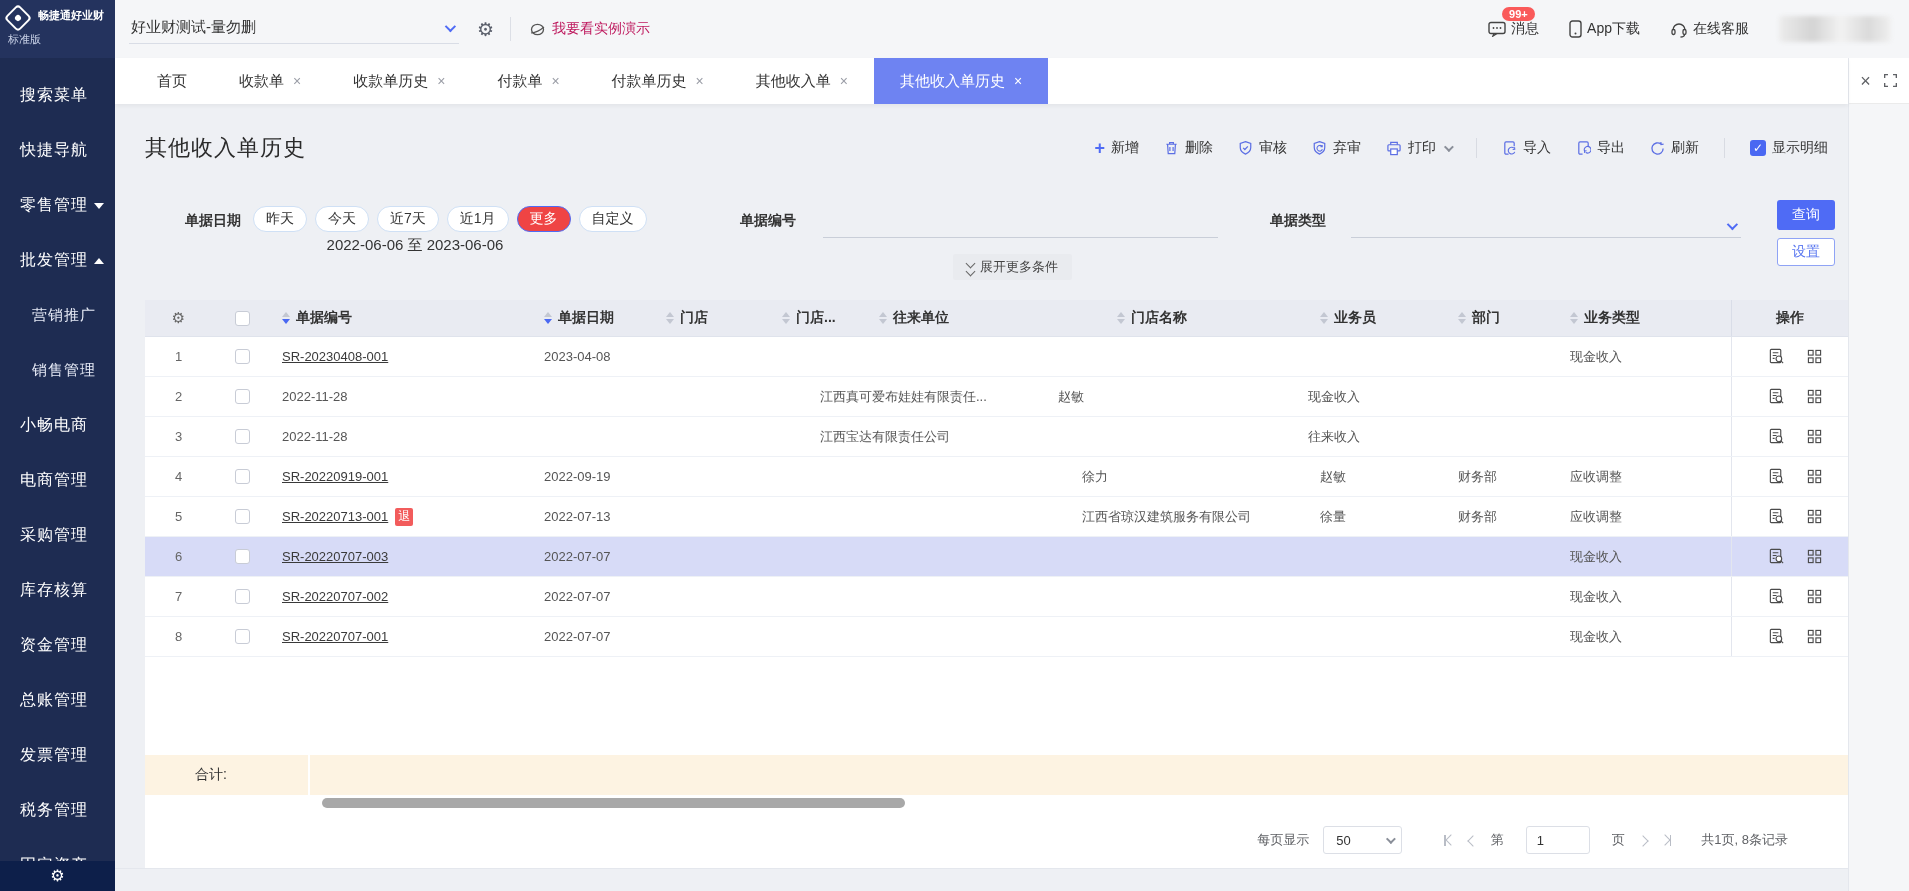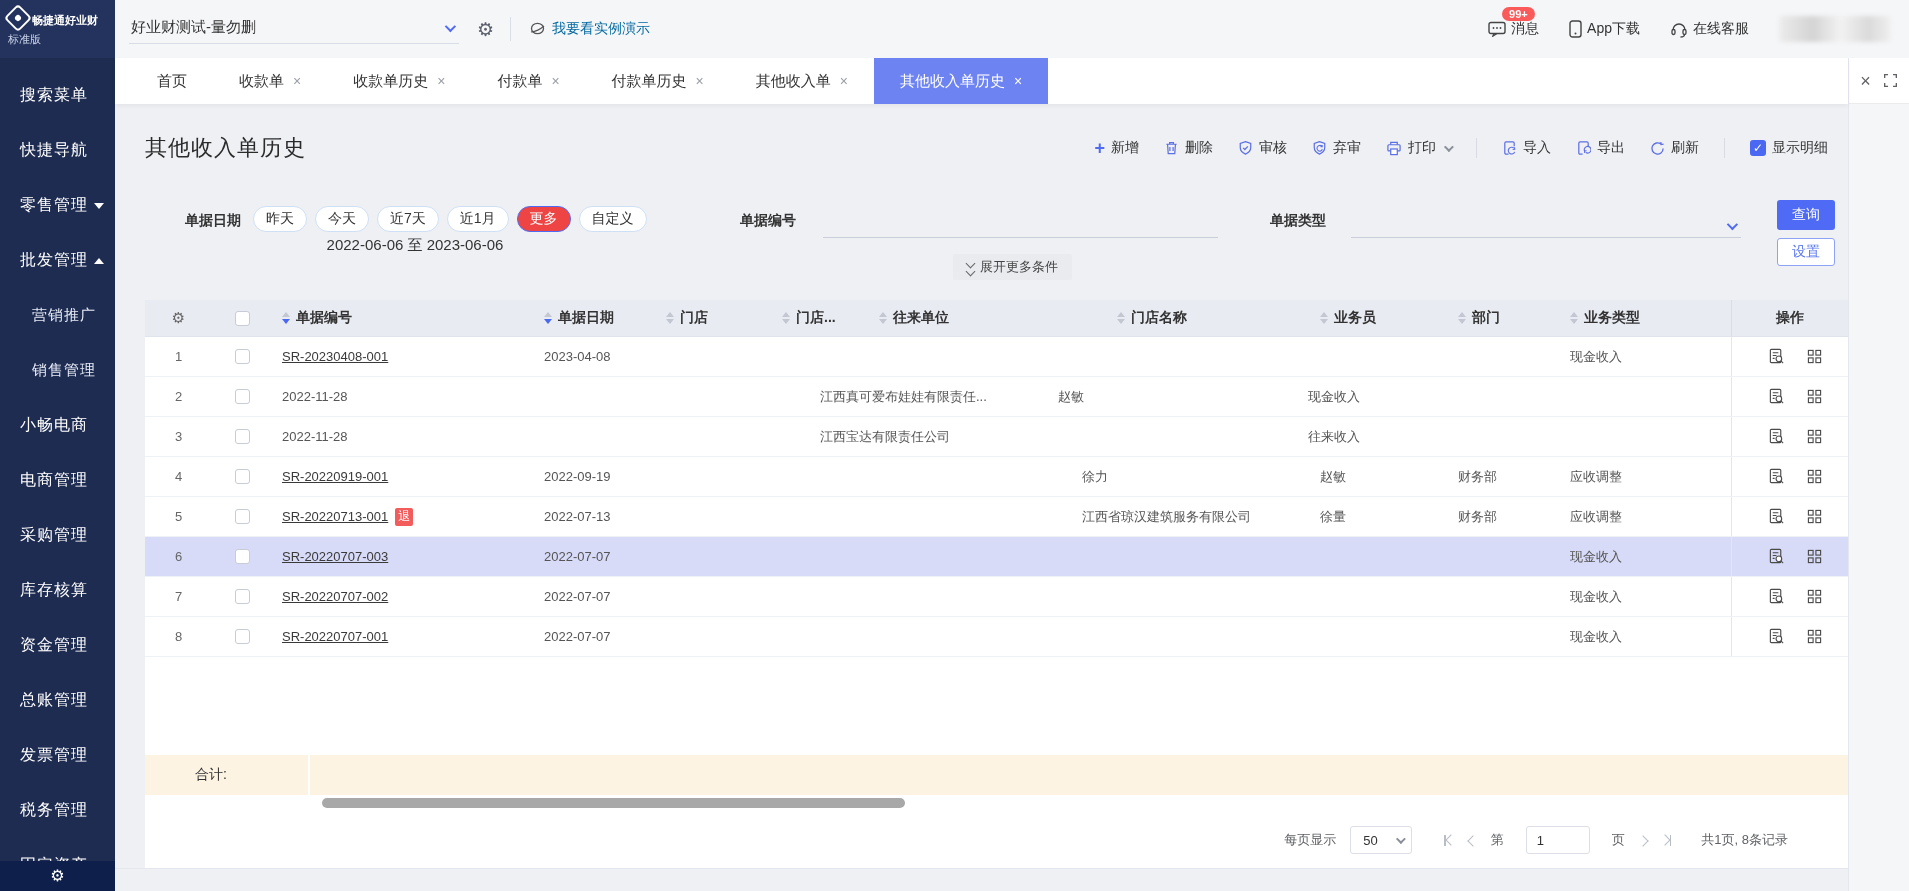--- a/index.html
+++ b/index.html
@@ -2,42 +2,42 @@
 <html><head>
 <meta charset="utf-8">
 <style>
   * { margin:0; padding:0; box-sizing:border-box; }
   html,body { width:1909px; height:891px; overflow:hidden; font-family:"Liberation Sans","DejaVu Sans",sans-serif; }
   body { display:flex; background:#eef0f4; }
 
   
   .sidebar { width:115px; background:#1e2c52; color:#fff; position:relative; flex:none; overflow:hidden; }
   .logo-box { height:58px; background:#24335e; padding:8px 6px 4px 8px; }
-  .logo-top { display:flex; align-items:flex-end; gap:4px; }
+  .logo-top { display:flex; align-items:flex-start; gap:10px; }
   .logo-mark { width:20px; height:20px; border:2px solid #fff; transform:rotate(45deg); border-radius:4px; display:flex; align-items:center; justify-content:center; flex:none; }
   .logo-dot { width:6px; height:6px; background:#fff; border-radius:50%; }
   .brand-name { font-size:11px; font-weight:bold; white-space:nowrap; }
   .brand-edition { font-size:11px; color:#c9d2e8; margin-top:4px; }
   .side-menu { padding-top:10px; }
   .side-item { height:55px; display:flex; align-items:center; padding-left:20px; font-size:16px; cursor:pointer; color:#fff; letter-spacing:1px; }
   .side-item.sub { padding-left:32px; font-size:15px; color:#e6eaf6; }
   .tri-down-w { width:0; height:0; border-left:5px solid transparent; border-right:5px solid transparent; border-top:6px solid #fff; margin-left:6px; }
   .tri-up-w { width:0; height:0; border-left:5px solid transparent; border-right:5px solid transparent; border-bottom:6px solid #fff; margin-left:6px; }
   .side-gear-bar { position:absolute; left:0; right:0; bottom:0; height:30px; background:#0d1f4a; display:flex; align-items:center; justify-content:center; }
   .gear-glyph { color:#fff; font-size:16px; line-height:1; }
 
   
   .main { flex:1; display:flex; flex-direction:column; min-width:0; }
   .topbar { height:58px; background:#f5f6f8; display:flex; align-items:center; padding:0 18px 0 14px; flex:none; }
   .org-select { width:330px; border-bottom:1px solid #d9dde6; display:flex; align-items:center; justify-content:space-between; padding:4px 6px 6px 2px; font-size:15px; color:#333; cursor:pointer; }
   .chev { width:8px; height:8px; border-right:2px solid #4f6bf5; border-bottom:2px solid #4f6bf5; transform:rotate(45deg) translateY(-2px); }
   .chev.gray { border-color:#8a8f99; }
   .top-gear { font-size:19px; color:#5a5f6b; margin:0 16px 0 18px; cursor:pointer; }
   .top-divider { width:1px; height:24px; background:#dcdfe6; margin-right:18px; }
-  .demo-link { display:flex; align-items:flex-start; gap:6px; font-size:14px; color:#0369a1; cursor:pointer; }
+  .demo-link { display:flex; align-items:flex-end; gap:6px; font-size:14px; color:#be185d; cursor:pointer; }
   .topbar-right { margin-left:auto; display:flex; align-items:center; gap:30px; }
   .top-item { display:flex; align-items:center; gap:5px; font-size:14px; color:#333; cursor:pointer; position:relative; }
   .badge { position:absolute; top:-13px; left:14px; background:#fa5a5a; color:#fff; font-size:11px; font-weight:bold; border-radius:9px; padding:1px 7px; }
   .user-blur { width:112px; height:26px; border-radius:4px; background:linear-gradient(90deg,#ececec 0%,#d4d4d4 30%,#f2f2f2 55%,#dadada 80%,#f0f0f0 100%); filter:blur(2px); }
 
   .mid-row { flex:1; display:flex; min-height:0; }
   .content { flex:1; display:flex; flex-direction:column; min-width:0; background:#eef0f4; }
   .right-strip { width:61px; flex:none; background:#f5f6f8; border-left:1px solid #e4e7ed; display:flex; flex-direction:column; }
   .strip-top { height:46px; background:#fff; border-bottom:1px solid #ebebeb; display:flex; align-items:center; justify-content:center; gap:12px; }
   .strip-close { font-size:18px; color:#606266; cursor:pointer; line-height:1; }
@@ -95,21 +95,21 @@
   .ret-badge { width:18px; height:18px; background:#f25c5c; color:#fff; font-size:12px; border-radius:2px; display:inline-flex; align-items:center; justify-content:center; margin-left:7px; }
   .filler { flex:1; }
   .total-row { height:40px; background:#fdf3e2; display:flex; align-items:center; flex:none; }
   .total-cell1 { width:165px; height:100%; display:flex; align-items:center; padding-left:50px; font-size:14px; color:#333; border-right:2px solid #fff; }
   .hscroll { height:17px; position:relative; flex:none; background:#fff; }
   .hthumb { position:absolute; left:177px; top:3px; width:583px; height:10px; border-radius:5px; background:#a8a8a8; cursor:pointer; }
   .op-icon { cursor:pointer; display:flex; }
 
   
   .page-bar { margin-left:30px; height:56px; background:#fff; display:flex; align-items:center; justify-content:flex-end; padding-right:60px; gap:14px; font-size:13px; color:#606266; flex:none; }
-  .pp-select { width:62px; height:28px; border:1px solid #dcdfe6; border-radius:3px; background:#fff; display:flex; align-items:center; justify-content:space-between; padding:0 8px 0 12px; cursor:pointer; color:#333; font-size:13px; margin-right:18px; }
+  .pp-select { width:79px; height:28px; border:1px solid #dcdfe6; border-radius:3px; background:#fff; display:flex; align-items:center; justify-content:space-between; padding:0 8px 0 12px; cursor:pointer; color:#333; font-size:13px; margin-right:28px; }
   .pg-nav { display:flex; align-items:center; gap:14px; color:#b9bdc6; }
   .pchev { width:8px; height:8px; border-right:1.5px solid #b9bdc6; border-bottom:1.5px solid #b9bdc6; display:inline-block; }
   .pchev.left { transform:rotate(135deg); }
   .pchev.right { transform:rotate(-45deg); }
   .pbar { width:1.5px; height:11px; background:#b9bdc6; display:inline-block; }
   .pg-first,.pg-last { display:flex; align-items:center; gap:1px; cursor:pointer; }
   .page-input { width:64px; height:28px; border:1px solid #dcdfe6; border-radius:3px; text-align:left; padding-left:10px; font-size:13px; color:#333; margin:0 8px; }
   .page-summary { margin-left:16px; color:#606266; }
   .bottom-strip { flex:1; border-top:1px solid #e4e7ed; background:#eef0f4; }
 </style>

